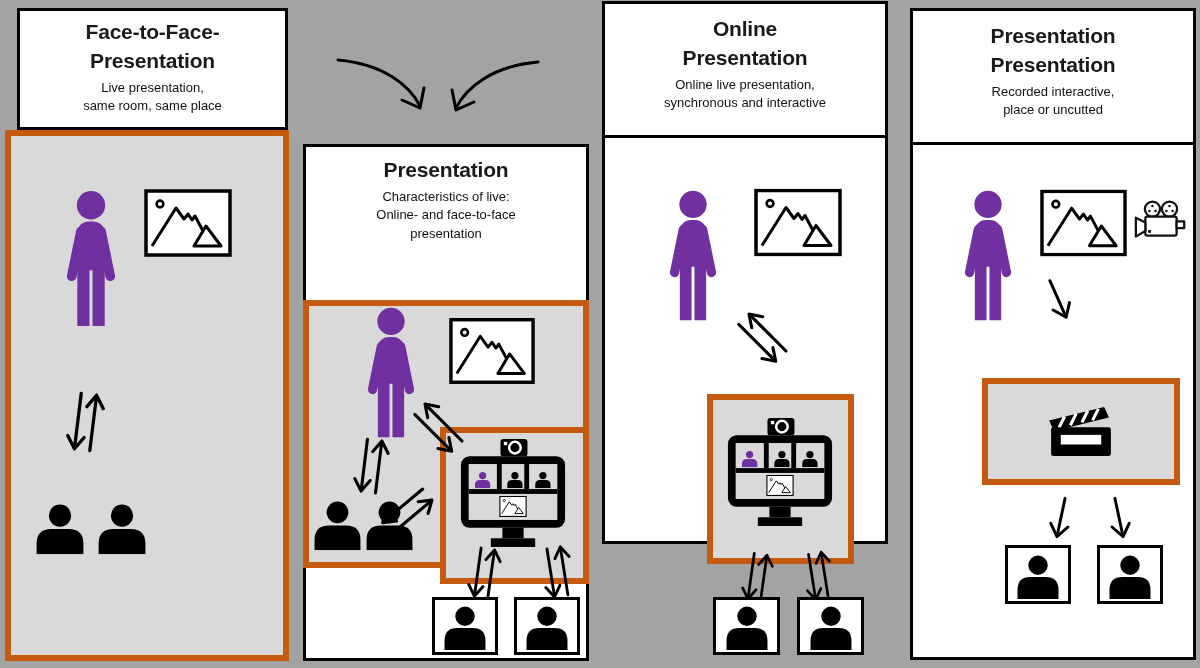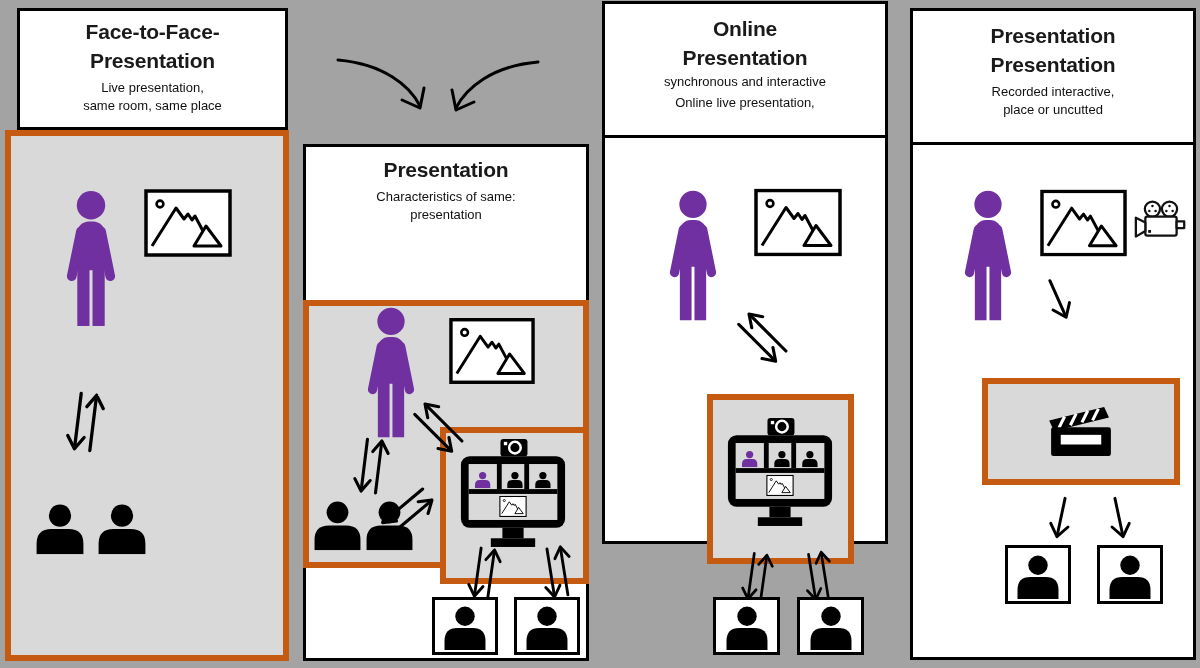--- a/index.html
+++ b/index.html
@@ -161,21 +161,22 @@
         <path d="M6,12 C52,16 78,38 88,58"></path>
         <path d="M70,52 L88,60 M92,40 L88,60"></path>
         <path d="M206,14 C160,18 134,40 124,60"></path>
         <path d="M142,54 L124,62 M120,42 L124,62"></path>
       </g>
     </svg>
   </div>
 
   <div class="panel-frame" style="left:303px;top:144px;width:286px;height:517px;padding-top:9px;">
     <div class="title">Presentation</div>
-    <div class="subtitle">Characteristics of same:</div>
+    <div class="subtitle">Characteristics of live:</div>
+    <div class="subtitle" style="margin-top:0;">Online- and face-to-face</div>
     <div class="subtitle" style="margin-top:0;">presentation</div>
   </div>
 
   <div class="room z1" style="left:303px;top:300px;width:286px;height:268px;"></div>
   <div class="room z2" style="left:440px;top:427px;width:149px;height:157px;"></div>
 
   <div class="ic purple z3" style="left:354px;top:306px;width:74px;height:134px;">
     <svg viewBox="0 0 76 136">
         <use href="#sym-person"></use>
       </svg>
@@ -236,22 +237,22 @@
   <div class="viewer-frame z3" style="left:514px;top:597px;width:66px;height:58px;">
     <svg viewBox="0 0 60 58" width="46" height="44" class="black">
         <use href="#sym-bust"></use>
       </svg>
   </div>
 
   <div class="panel-frame" style="left:602px;top:1px;width:286px;height:543px;">
     <div class="panel-header" style="height:134px;padding-top:11px;">
       <div class="title">Online</div>
       <div class="title">Presentation</div>
+      <div class="subtitle">Online live presentation,</div>
       <div class="subtitle" style="margin-top:0;">synchronous and interactive</div>
-      <div class="subtitle">Online live presentation,</div>
     </div>
   </div>
 
   <div class="ic purple z3" style="left:656px;top:189px;width:74px;height:134px;">
     <svg viewBox="0 0 76 136">
         <use href="#sym-person"></use>
       </svg>
   </div>
   <div class="ic z3" style="left:754px;top:188px;width:88px;height:69px;">
     <svg viewBox="0 0 88 68">

